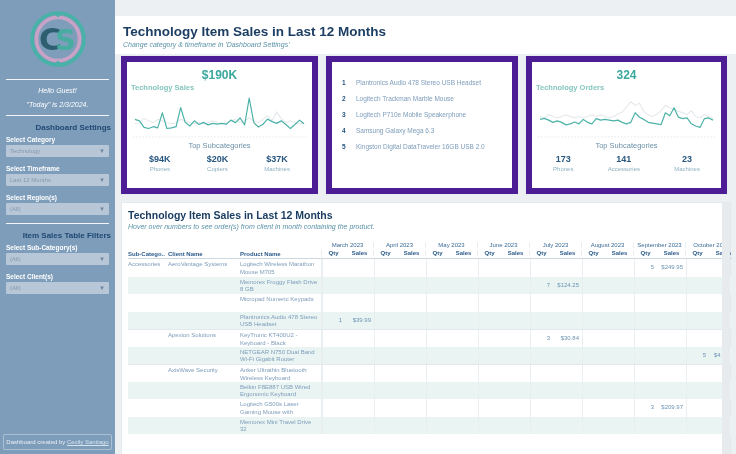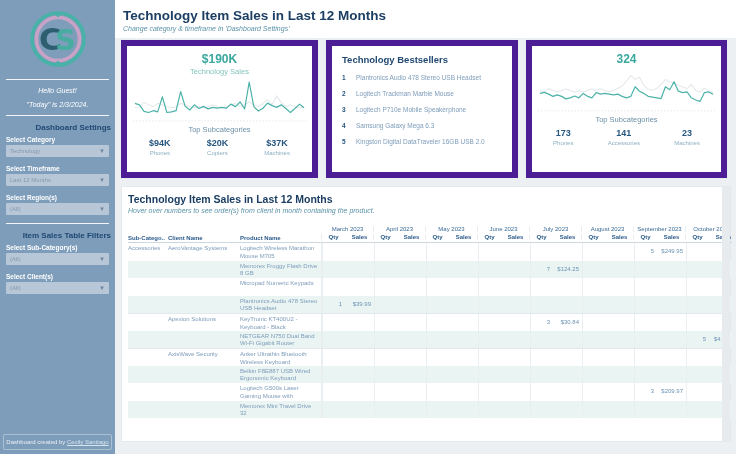--- a/index.html
+++ b/index.html
@@ -14,32 +14,32 @@
   .side-head { color:#1f4872; font-weight:bold; font-size:8px; text-align:right; margin:7px 0 4px 0; }
   .fgroup { margin:0 2px 8px 2px; }
   .fgroup .flabel { color:#ffffff; font-size:6.5px; font-weight:bold; margin-bottom:2px; }
   .select { background:#b7c7d7; height:12px; border-radius:1px; display:flex; align-items:center; justify-content:space-between; padding:0 4px; cursor:pointer; }
   .select .sval { color:#8599ad; font-size:6px; }
   .select .caret { color:#6d87a0; font-size:6px; line-height:1; }
   .side-footer { position:absolute; bottom:4px; left:3px; right:3px; border:1px solid rgba(255,255,255,0.35); border-radius:2px; padding:4px 2px; text-align:center; font-size:6px; color:#e8eef4; }
   .side-footer a { color:#d4e4ee; text-decoration:underline; cursor:pointer; }
 
   
-  .main { flex:1; position:relative; }
+  .main { flex:1; position:relative;margin-top:16px; }
   .header-band { background:#ffffff; padding:8px 0 6px 8px; }
   .page-title { color:#1c3e63; font-size:13.5px; font-weight:bold; }
   .page-sub { color:#5b93a8; font-size:7px; font-style:italic; margin-top:2px; }
 
   .cards-row { display:flex; gap:8px; padding:2px 5px 0 6px; height:140px; }
   .card { background:#ffffff; border:6px solid #4c1d95; box-shadow:0 0 2px rgba(0,0,0,0.04); }
   .card.metric { width:197px; display:flex; flex-direction:column; padding:6px 4px 4px 4px; }
   .card.best { width:192px; padding:8px 10px; }
   .card.metric2 { width:201px; }
   .big-val { text-align:center; color:#3aa89f; font-size:12px; font-weight:bold; }
-  .big-label { text-align:center; color:#85c5bd; font-size:7.5px; margin-top:1px; }
+  .big-label { text-align:left; color:#85c5bd; font-size:7.5px; margin-top:1px;font-weight:bold; }
   .spark { width:100%; height:46px; margin-top:2px; }
   .subcats-title { text-align:center; color:#6b90a8; font-size:7.5px; margin-top:1px; }
   .stats { display:flex; justify-content:space-around; margin-top:4px; }
   .stat { text-align:center; }
   .stat .sv { color:#27567f; font-weight:bold; font-size:9px; }
   .stat .sl { color:#8cb0c0; font-size:6px; margin-top:2px; }
 
   .best-title { color:#1f4872; font-weight:bold; font-size:9.5px; margin-bottom:6px; }
   .bs-row { display:flex; gap:8px; margin-top:9px; align-items:baseline; }
   .bs-num { color:#27567f; font-weight:bold; font-size:6.5px; width:6px; }
@@ -160,21 +160,20 @@
             <div class="sl">Copiers</div>
           </div>
           <div class="stat">
             <div class="sv">$37K</div>
             <div class="sl">Machines</div>
           </div>
         </div>
     </div>
 
     <div class="card best">
-      <div class="best-title">Technology Bestsellers</div>
       <div id="bestsellers-list">
           <div class="bs-row">
             <span class="bs-num">1</span>
             <span class="bs-text">Plantronics Audio 478 Stereo USB Headset</span>
           </div>
           <div class="bs-row">
             <span class="bs-num">2</span>
             <span class="bs-text">Logitech Trackman Marble Mouse</span>
           </div>
           <div class="bs-row">
@@ -187,20 +186,21 @@
           </div>
           <div class="bs-row">
             <span class="bs-num">5</span>
             <span class="bs-text">Kingston Digital DataTraveler 16GB USB 2.0</span>
           </div>
         </div>
     </div>
 
     <div class="card metric metric2">
       <div class="big-val">324</div>
+      <div class="big-label">Technology Orders</div>
       <div class="spark"><svg viewBox="0 0 180 44" preserveAspectRatio="none" width="100%" height="100%">
             <line x1="2" x2="178" y1="41" y2="41" stroke="#dde3e6" stroke-width="0.8" stroke-dasharray="1.5,1.8"></line>
             <polyline points="4.0,21.5 8.3,22.9 12.6,19.8 16.9,21.5 21.2,22.9 25.5,21.5 29.8,19.8 34.1,21.5 38.4,22.9 42.7,21.5 47.0,22.9 51.3,21.5 55.6,19.8 59.9,21.5 64.2,19.8 68.5,21.5 72.8,22.9 77.1,21.5 81.4,19.4 85.7,17.3 90.0,12.4 94.3,7.5 98.6,11.0 102.9,8.9 107.2,16.6 111.5,20.1 115.8,21.5 120.1,19.4 124.4,15.9 128.7,11.0 133.0,13.1 137.3,14.5 141.6,16.6 145.9,18.0 150.2,19.8 154.5,15.9 158.8,21.5 163.1,22.9 167.4,19.4 171.7,21.5 176.0,22.9" fill="none" stroke="#e4e8ea" stroke-width="1"></polyline>
             <polyline points="4.0,24.3 8.3,23.3 12.6,25.0 16.9,27.1 21.2,25.7 25.5,27.1 29.8,29.5 34.1,28.5 38.4,26.8 42.7,28.5 47.0,24.3 51.3,27.1 55.6,28.5 59.9,23.6 64.2,25.0 68.5,24.3 72.8,25.0 77.1,25.7 81.4,25.0 85.7,27.1 90.0,28.5 94.3,27.1 98.6,18.0 102.9,22.2 107.2,24.3 111.5,27.1 115.8,27.8 120.1,28.5 124.4,29.2 128.7,18.0 133.0,20.8 137.3,13.1 141.6,22.2 145.9,23.6 150.2,22.9 154.5,28.5 158.8,30.6 163.1,32.0 167.4,23.6 171.7,22.9 176.0,25.0" fill="none" stroke="#4db3a9" stroke-width="1.2" stroke-linejoin="round"></polyline>
           </svg></div>
       <div class="subcats-title">Top Subcategories</div>
       <div class="stats">
           <div class="stat">
             <div class="sv">173</div>
             <div class="sl">Phones</div>

